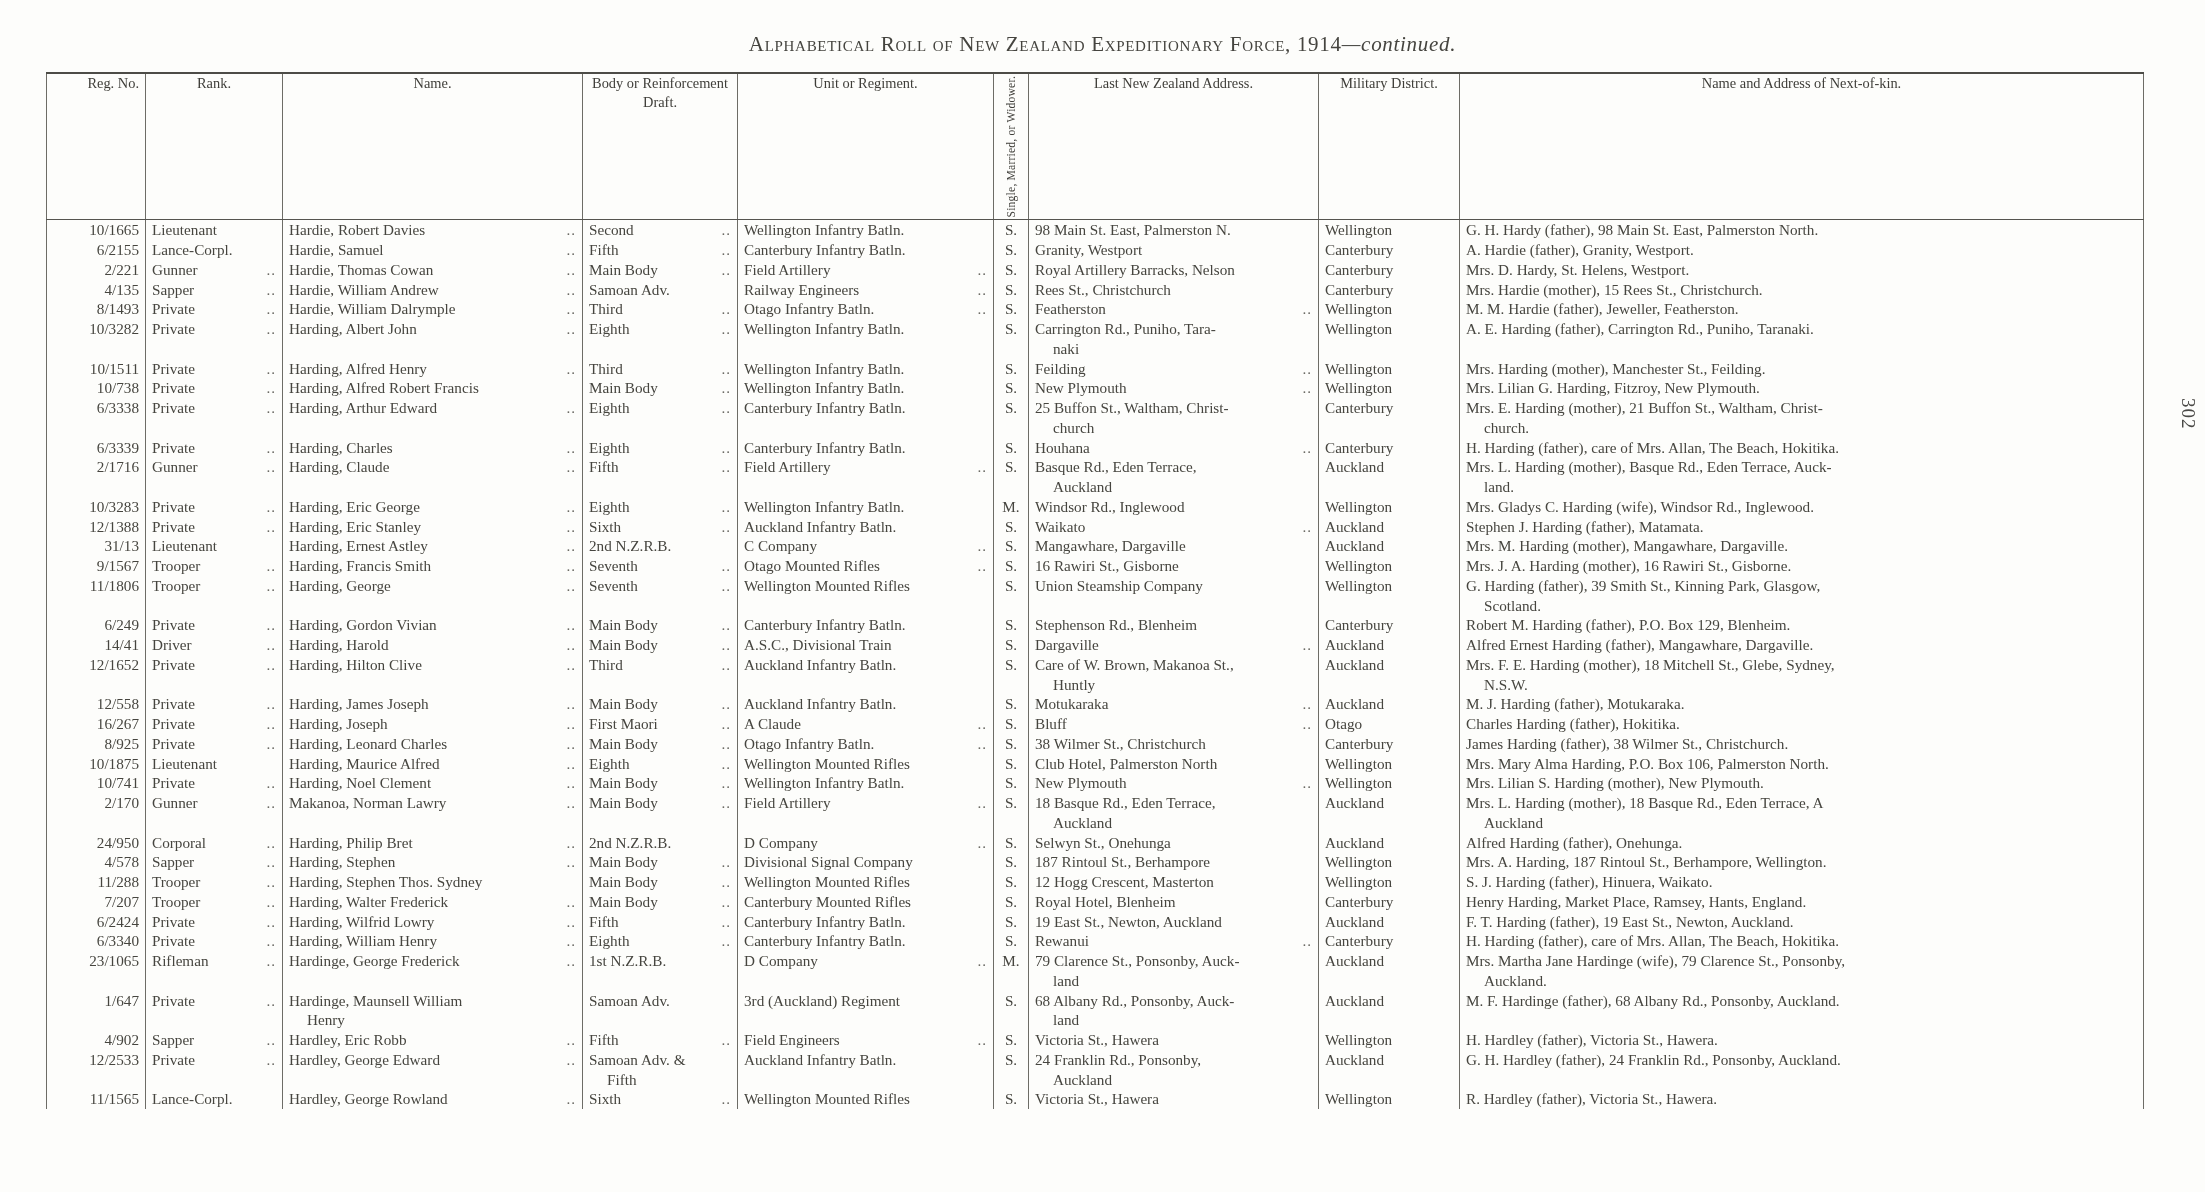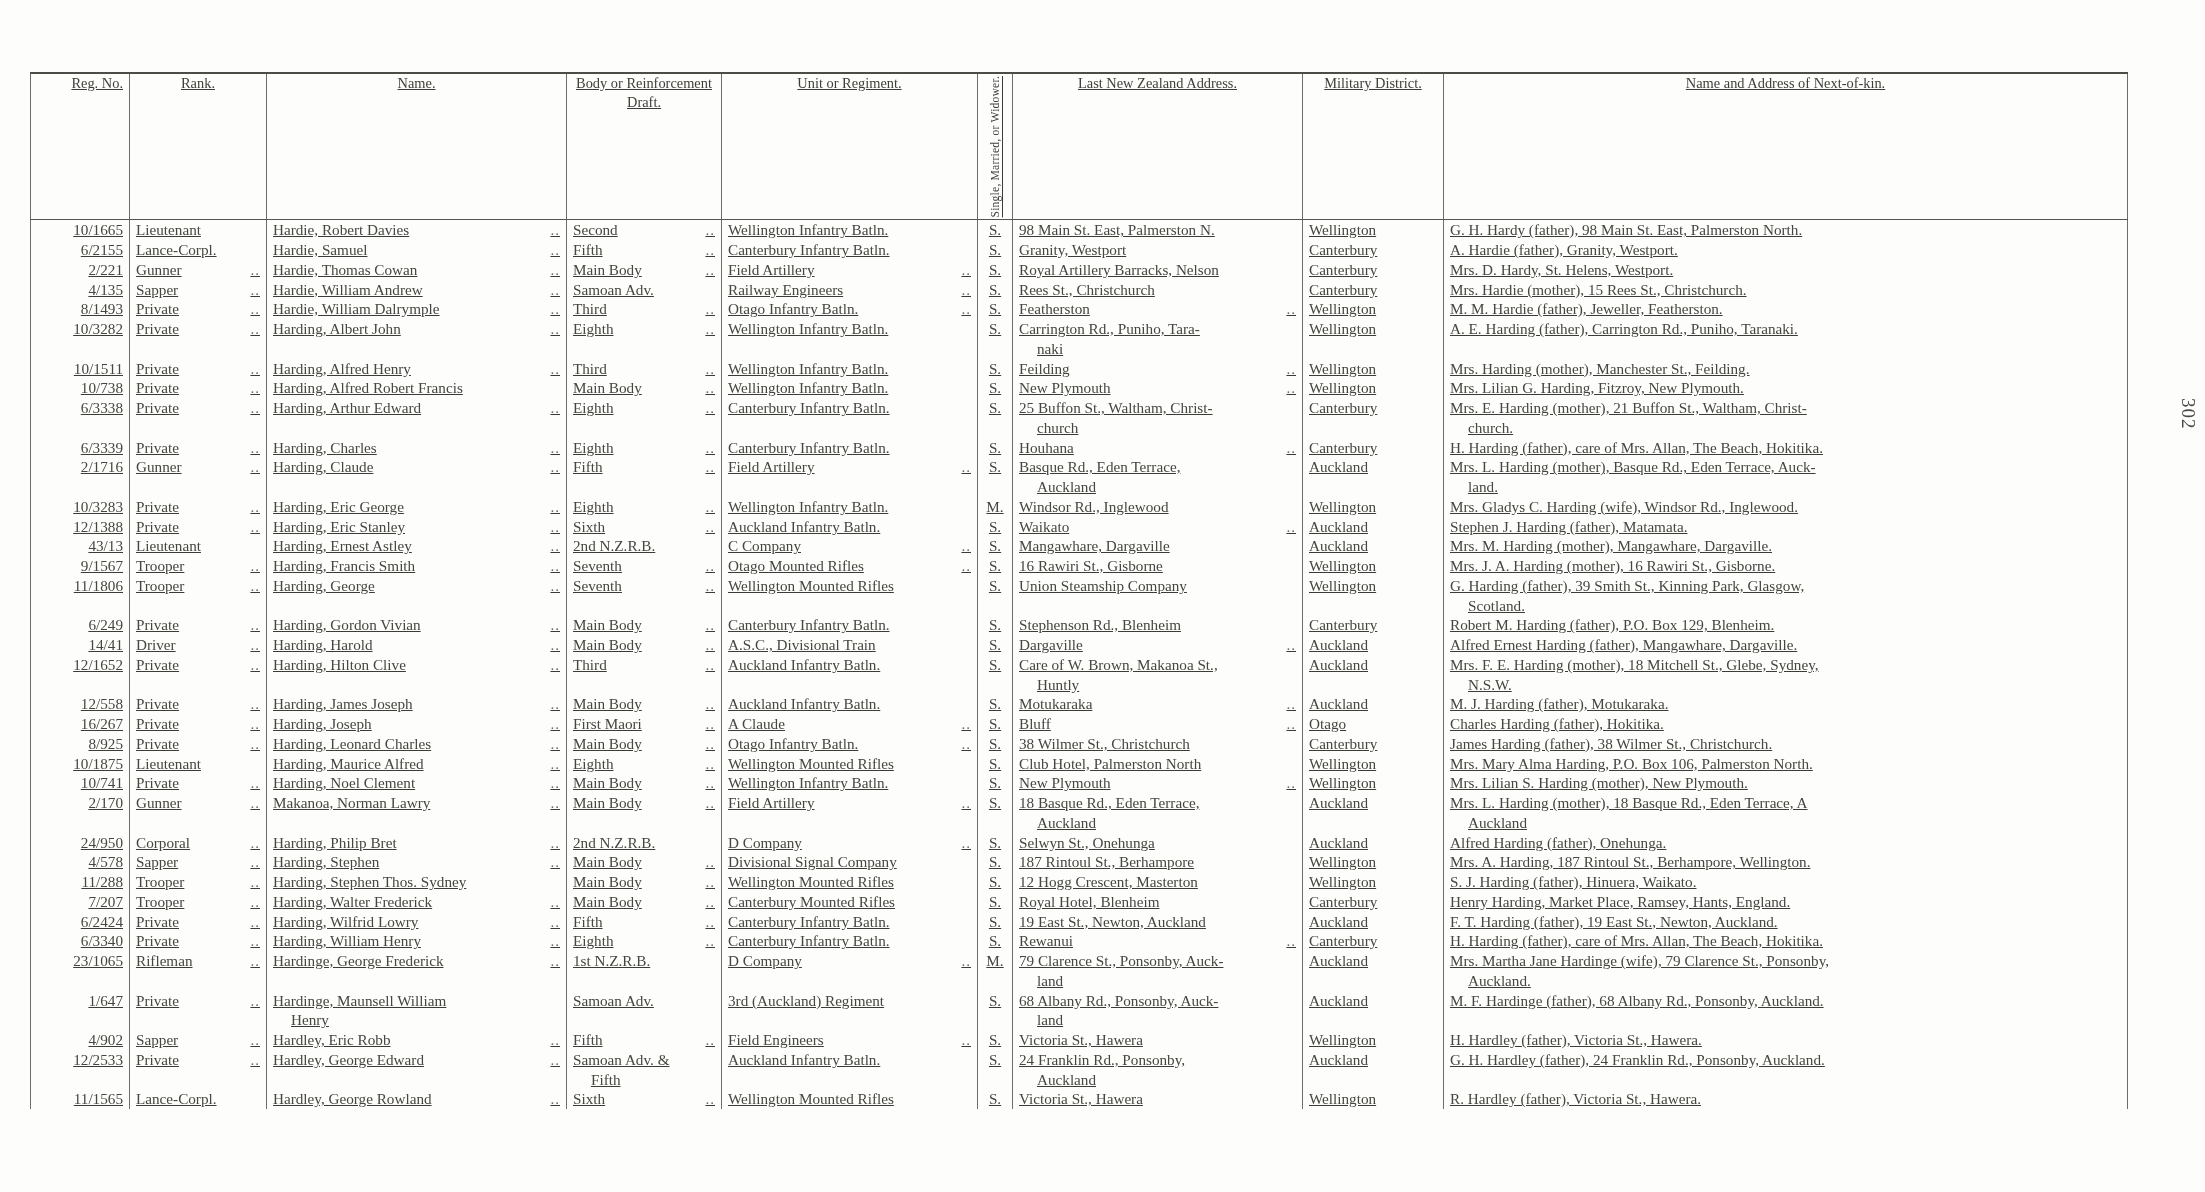--- a/index.html
+++ b/index.html
@@ -30,21 +30,21 @@
     position:absolute;
     right:6px;top:398px;
     font-size:19px;
     color:#4a4946;
     writing-mode:vertical-rl;
     letter-spacing:1px;
   }
 
   
   .roll-wrap{
-    position:absolute;left:30px;top:72px;width:2048px;text-decoration:underline;
+    position:absolute;left:46px;top:72px;width:2048px;
   }
   table.roll{
     border-collapse:collapse;
     width:2098px;
     table-layout:fixed;
     font-size:15.2px;
     line-height:1.30;
     color:#46453f;
   }
   table.roll td,table.roll th{
@@ -92,20 +92,23 @@
   .dots{color:#6a6963;letter-spacing:1px;white-space:nowrap;}
   .wrapline{display:block;padding-left:18px;}
   .grp-gap td{padding-top:13px;}
   .justify{display:flex;justify-content:space-between;}
 </style>
 </head>
 <body>
 
 <div class="page">
 
+  <div class="doc-title">
+    <span class="sc">Alphabetical Roll of New Zealand Expeditionary Force, 1914</span><span class="cont">—continued.</span>
+  </div>
 
   <div class="page-number">302</div>
 
   <div class="roll-wrap">
     <table class="roll">
       <thead>
         <tr>
           <th class="c-reg">Reg. No.</th>
           <th class="c-rank">Rank.</th>
           <th class="c-name">Name.</th>
@@ -512,21 +515,21 @@
             <td class="c-addr">
               <div class="justify">
                 <span>Waikato</span>
                 <span class="dots">..</span>
               </div>
             </td>
             <td class="c-dist">Auckland</td>
             <td class="c-kin">Stephen J. Harding (father), Matamata.</td>
           </tr>
           <tr>
-            <td class="c-reg">43/13</td>
+            <td class="c-reg">31/13</td>
             <td class="c-rank">
               <div>Lieutenant</div>
             </td>
             <td class="c-name">
               <div class="justify">
                 <span>Harding, Ernest Astley</span>
                 <span class="dots">..</span>
               </div>
             </td>
             <td class="c-body">

